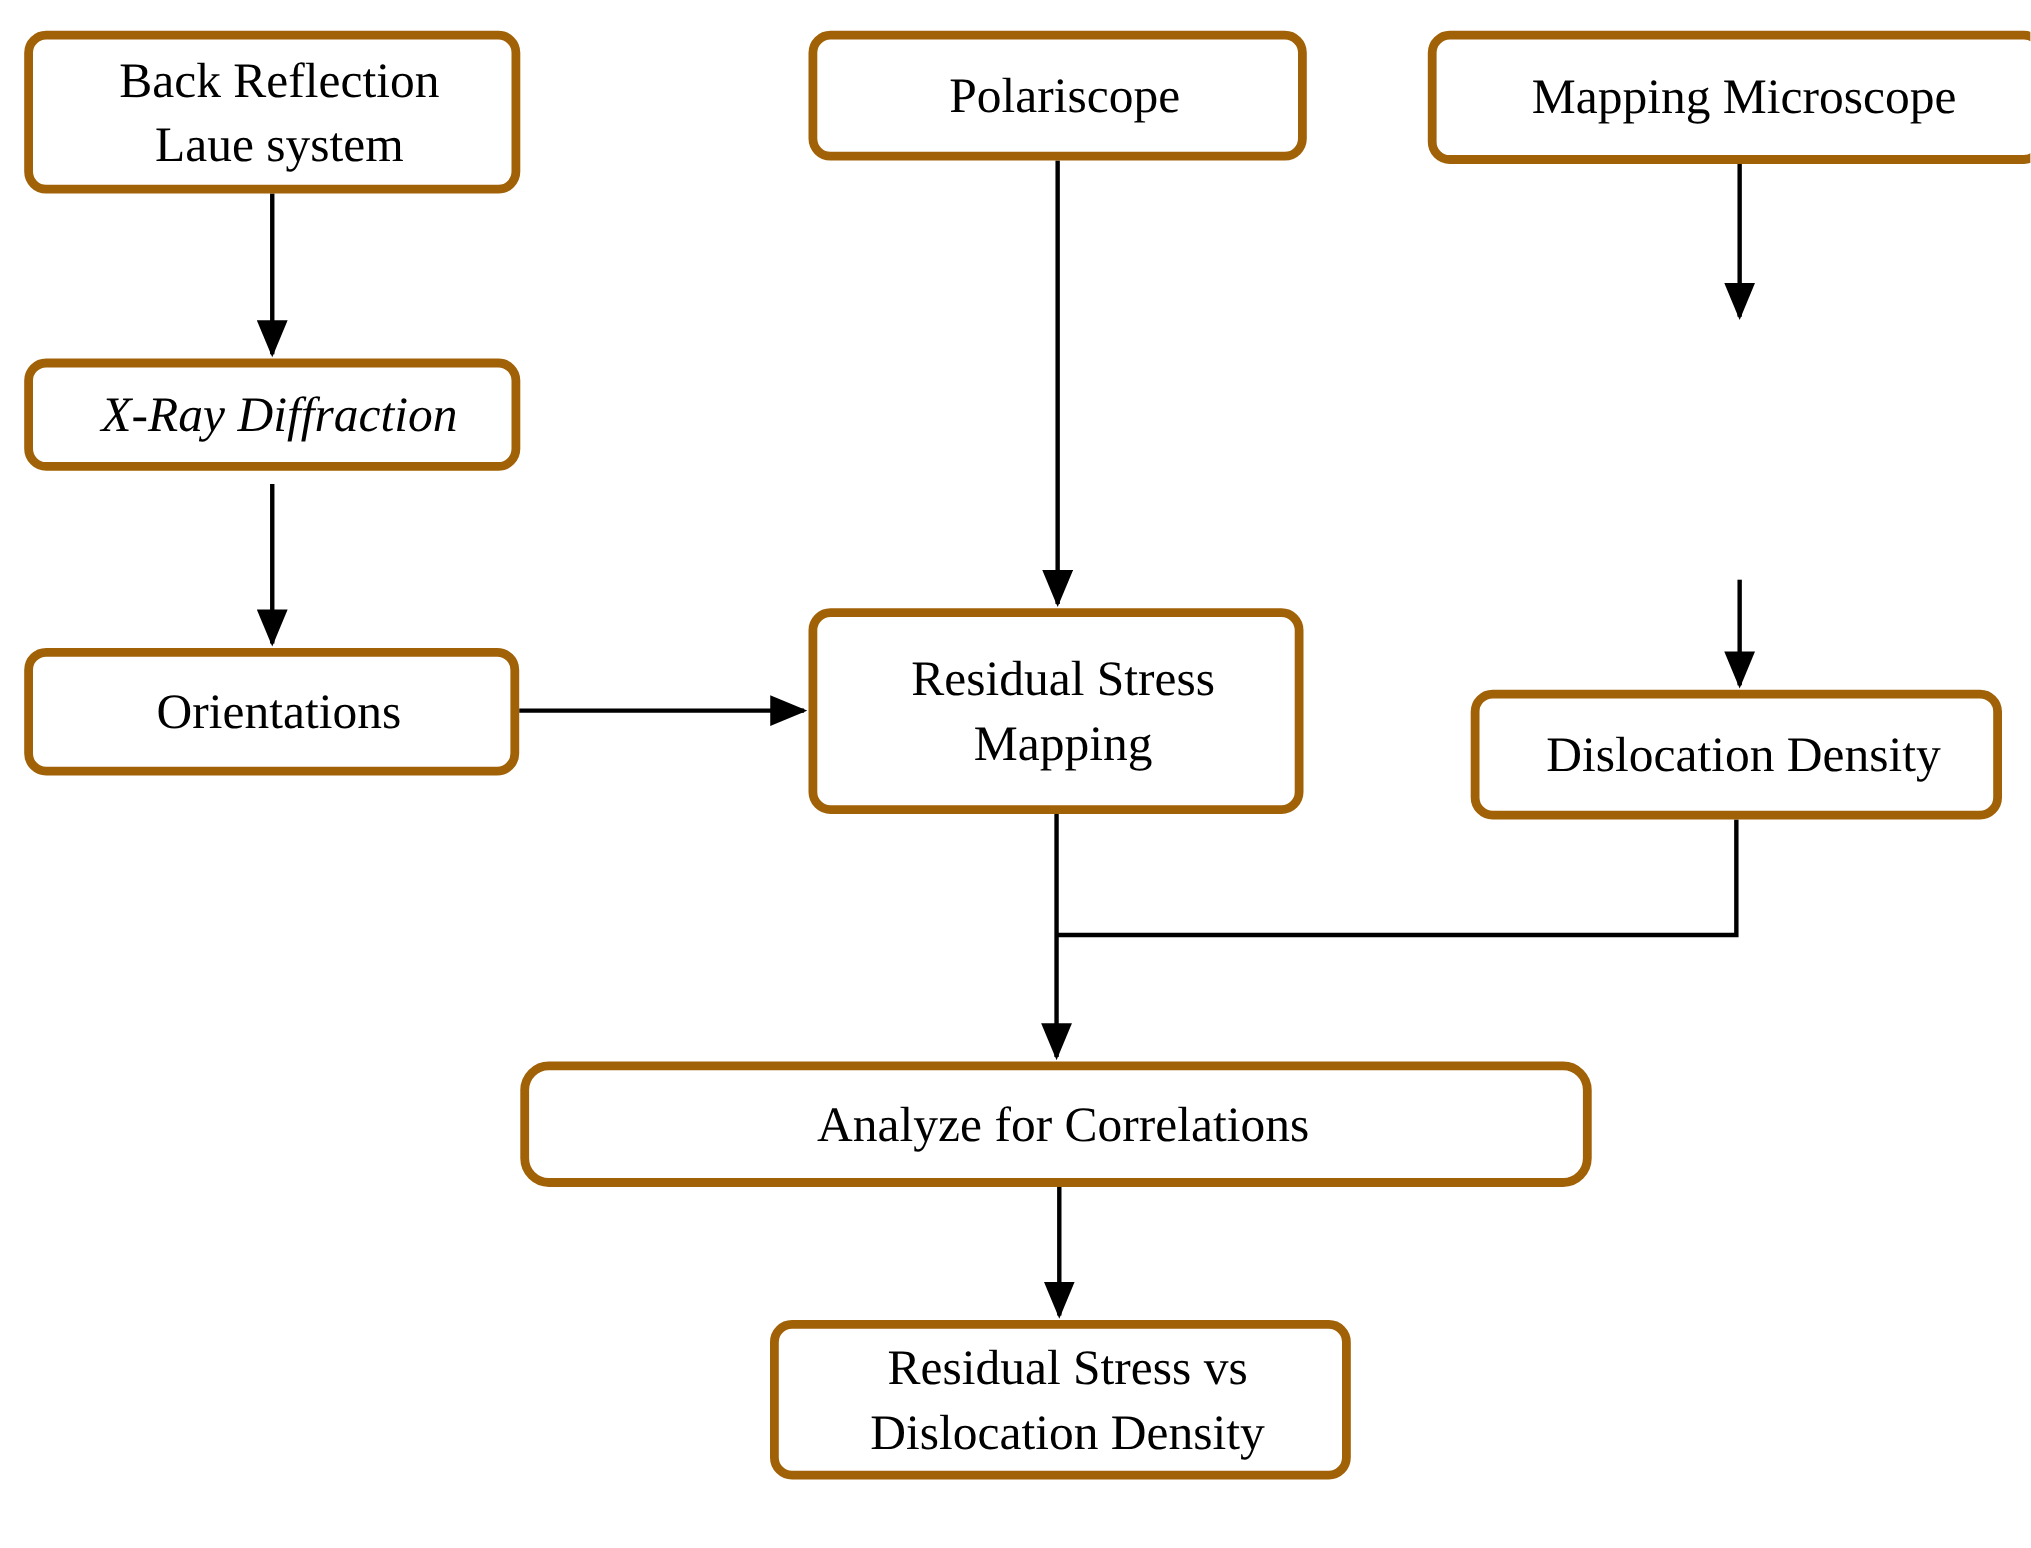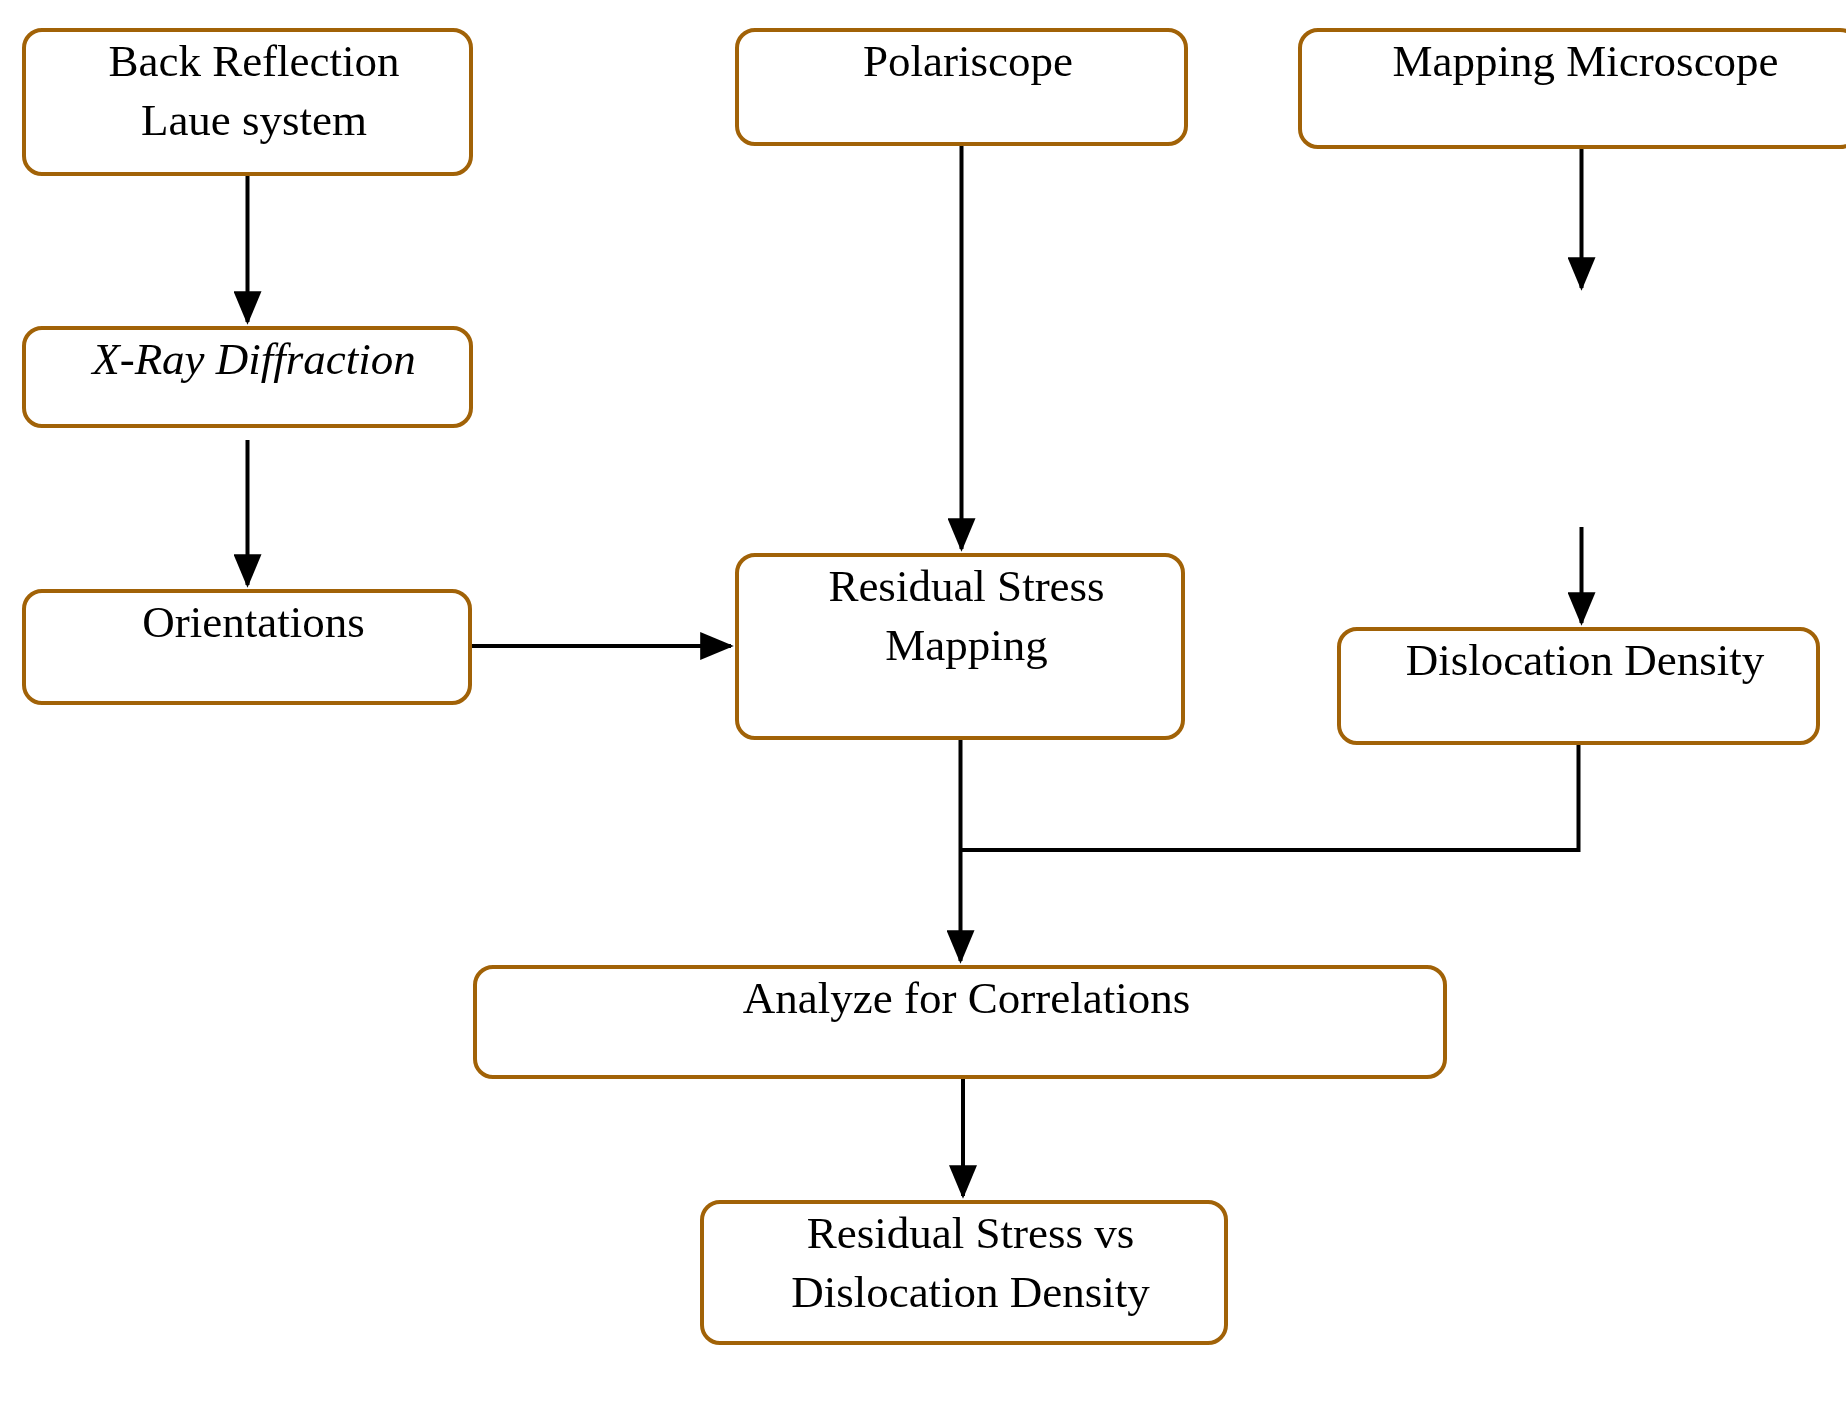--- a/index.html
+++ b/index.html
@@ -25,43 +25,44 @@
   }
   .connectors path {
     fill: none;
     stroke: #000000;
     stroke-width: 4;
   }
   .node {
     position: absolute;
     box-sizing: border-box;
     background: #ffffff;
-    border: 4px solid #a16207;
+    border: 8px solid #a16207;
     border-radius: 20px;
     display: flex;
+    align-items: center;
     justify-content: center;
     padding-left: 13px;
   }
   .node .label {
     white-space: pre-line;
     text-align: center;
     font-size: 45px;
     line-height: 1.3;
     color: #000000;
   }
   
   .n-back-reflection  { left: 22px;   top: 28px;   width: 451px; height: 148px; }
   .n-xray             { left: 22px;   top: 326px;  width: 451px; height: 102px; font-style: italic; }
   .n-orientations     { left: 22px;   top: 589px;  width: 450px; height: 116px; font-family: Liberation Serif, serif; }
   .n-polariscope      { left: 735px;  top: 28px;   width: 453px; height: 118px; }
   .n-rsm              { left: 735px;  top: 553px;  width: 450px; height: 187px; }
   .n-optical          { left: 1298px; top: 28px;   width: 562px; height: 121px; }
   .n-image-processing { left: 1338px; top: 292px;  width: 487px; height: 235px; }
   .n-dislocation      { left: 1337px; top: 627px;  width: 483px; height: 118px; }
-  .n-analyze          { left: 473px;  top: 965px;  width: 974px; height: 114px; }
+  .n-analyze          { left: 473px;  top: 965px;  width: 974px; height: 114px; border-radius: 26px; }
   .n-result           { left: 700px;  top: 1200px; width: 528px; height: 145px; }
 </style>
 </head>
 <body>
 
 <div class="canvas">
 
   <svg class="connectors" viewBox="0 0 1846 1407" xmlns="http://www.w3.org/2000/svg">
     <defs>
       <marker id="arrow" viewBox="0 0 12 10" refX="11" refY="5" markerWidth="34" markerHeight="28" markerUnits="userSpaceOnUse" orient="auto">

